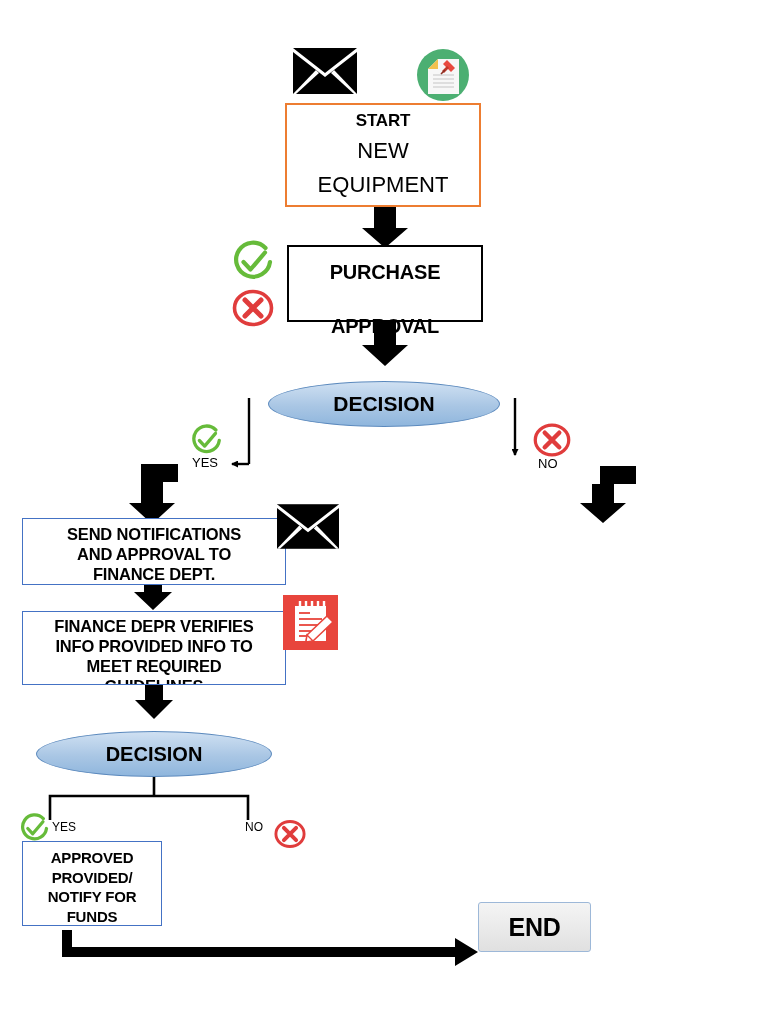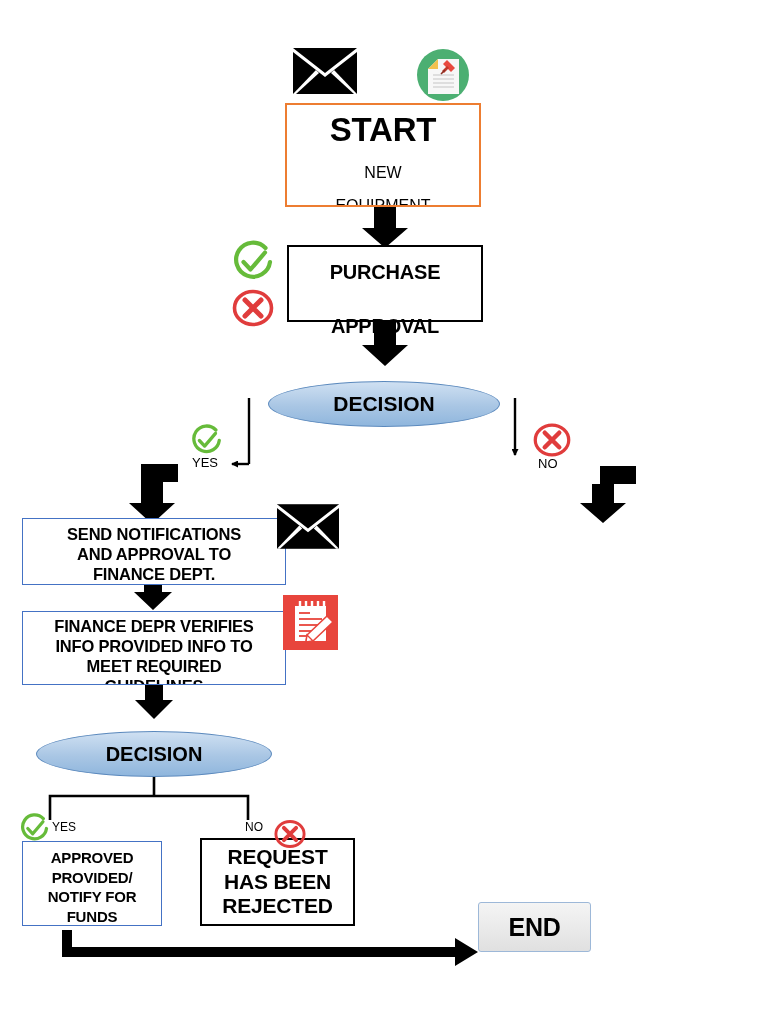--- a/index.html
+++ b/index.html
@@ -39,22 +39,22 @@
     line-height: 1.1;
   }
 
   
   #start-box {
     left: 285px; top: 103px; width: 196px; height: 104px;
     border: 2px solid #ED7D31;
     padding-top: 7px;
     overflow: hidden;
   }
-  #start-box .ttl { font-size: 33px; }
-  #start-box .sub { font-size: 16px; margin-top: 16px; }
+  #start-box .ttl { font-size: 17px; }
+  #start-box .sub { font-size: 22px; margin-top: 9px; }
 
   
   #purchase-box {
     left: 287px; top: 245px; width: 196px; height: 77px;
     border: 2px solid #000000;
     justify-content: center;
   }
   #purchase-box .ttl { font-size: 20px; margin-top: 32px; }
 
   
@@ -238,25 +238,20 @@
     <span>DECISION</span>
   </div>
 
   <div class="node bluebox" id="approved-box">
     <div class="ttl">APPROVED</div>
     <div class="ttl">PROVIDED/</div>
     <div class="ttl">NOTIFY FOR</div>
     <div class="ttl">FUNDS</div>
   </div>
 
-  <div class="node blackbox" id="rejected-box-2">
-    <div class="ttl">REQUEST</div>
-    <div class="ttl">HAS BEEN</div>
-    <div class="ttl">REJECTED</div>
-  </div>
 
 
   <div class="node" id="end-box">
     <div class="ttl">END</div>
   </div>
 
   <div class="branch-label" id="yes1">YES</div>
   <div class="branch-label" id="no1">NO</div>
   <div class="branch-label" id="yes2">YES</div>
   <div class="branch-label" id="no2">NO</div>

